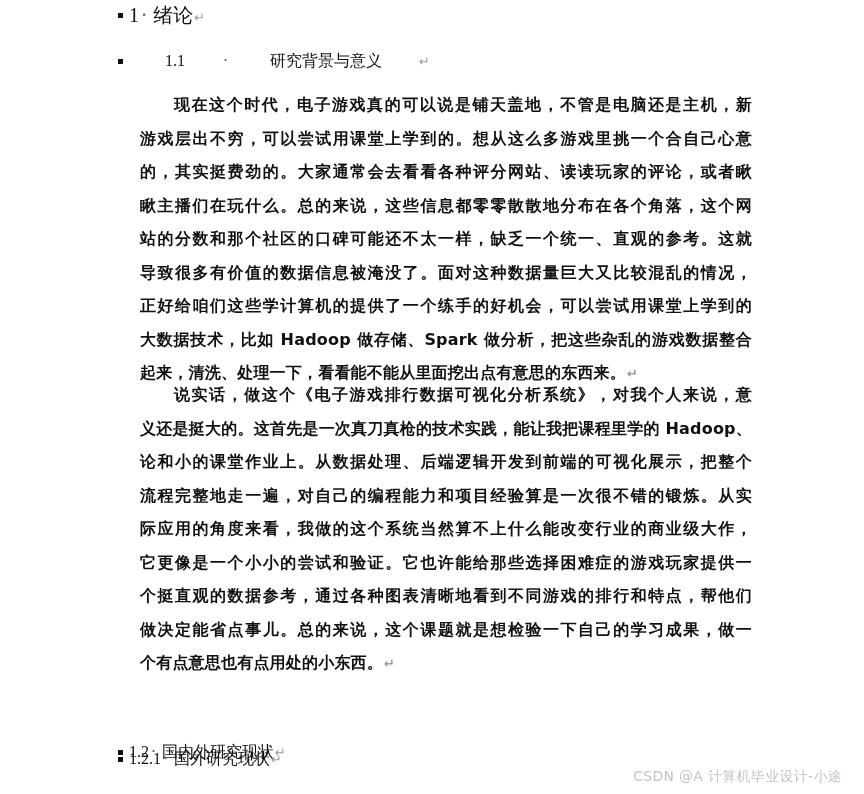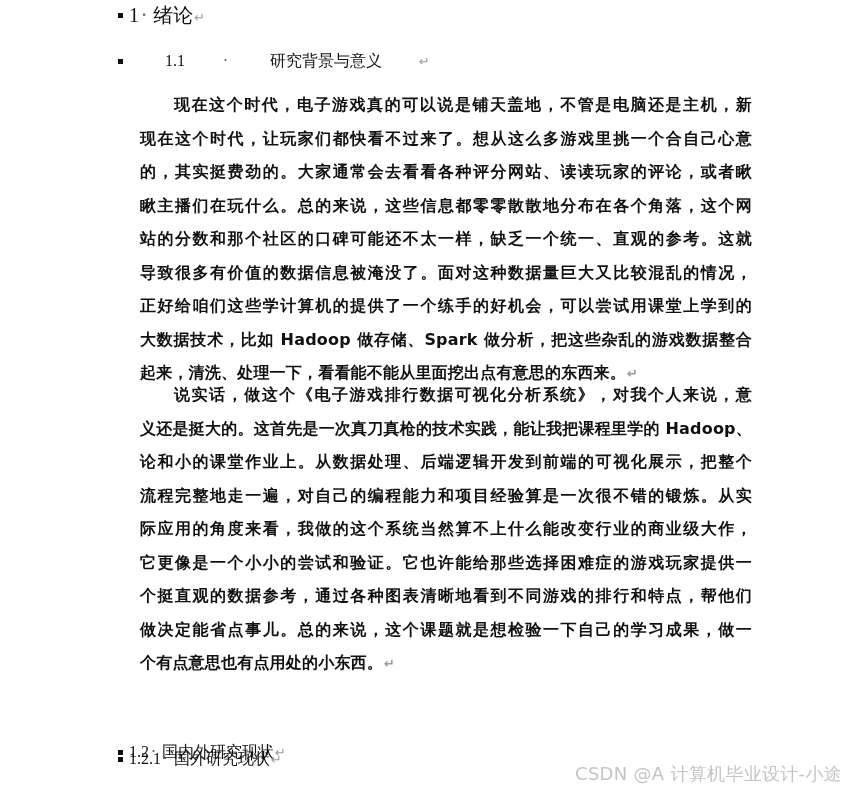--- a/index.html
+++ b/index.html
@@ -85,21 +85,21 @@
   .body-text .line.indent {
     padding-left: 34px;
   }
   .p1 { top: 88px; }
   .p2 { top: 378px; }
 
   .watermark {
     position: absolute;
     right: 22px;
     bottom: 8px;
-    font-size: 18px;
+    font-size: 14px;
     color: #c4c4c4;
     font-family: "DejaVu Sans", "Liberation Sans", sans-serif;
     letter-spacing: 0.3px;
   }
 </style>
 </head>
 <body>
 
 <div class="page">
 
@@ -114,21 +114,21 @@
   <div class="heading h2">
     <span class="bullet"></span>
     <span class="num">1.1</span>
     <span class="dot">·</span>
     <span class="title">研究背景与意义</span>
     <span class="mark">↵</span>
   </div>
 
   <div class="body-text p1">
     <span class="line indent">现在这个时代，电子游戏真的可以说是铺天盖地，不管是电脑还是主机，新</span>
-    <span class="line">现在这个时代，让玩家们都快看不过来了。想从这么多游戏里挑一个合自己心意</span>
+    <span class="line">游戏层出不穷，可以尝试用课堂上学到的。想从这么多游戏里挑一个合自己心意</span>
     <span class="line">的，其实挺费劲的。大家通常会去看看各种评分网站、读读玩家的评论，或者瞅</span>
     <span class="line">瞅主播们在玩什么。总的来说，这些信息都零零散散地分布在各个角落，这个网</span>
     <span class="line">站的分数和那个社区的口碑可能还不太一样，缺乏一个统一、直观的参考。这就</span>
     <span class="line">导致很多有价值的数据信息被淹没了。面对这种数据量巨大又比较混乱的情况，</span>
     <span class="line">正好给咱们这些学计算机的提供了一个练手的好机会，可以尝试用课堂上学到的</span>
     <span class="line">大数据技术，比如 Hadoop 做存储、Spark 做分析，把这些杂乱的游戏数据整合</span>
     <span class="line last"><span>起来，清洗、处理一下，看看能不能从里面挖出点有意思的东西来。</span><span class="mark">↵</span></span>
   </div>
 
   <div class="body-text p2">

